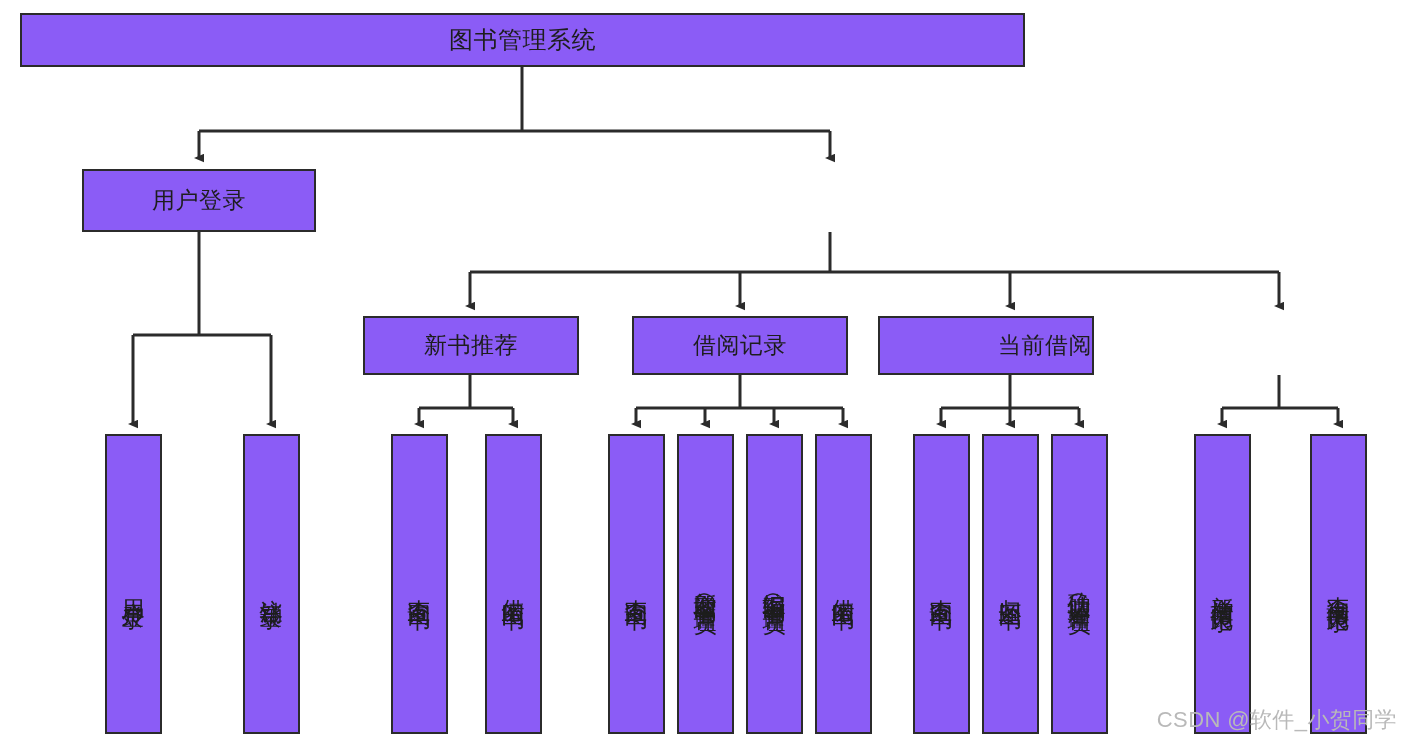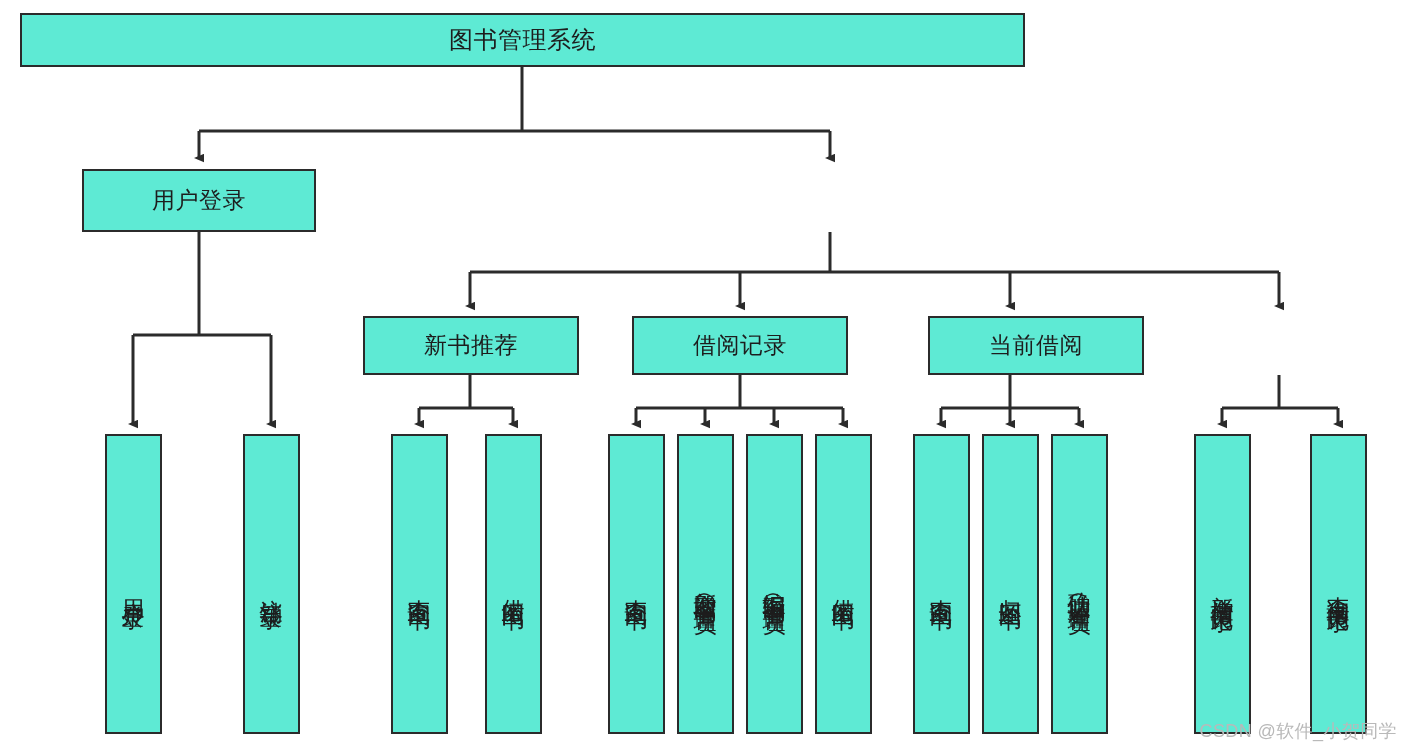--- a/index.html
+++ b/index.html
@@ -21,21 +21,21 @@
     position: absolute;
     left: 0;
     top: 0;
     width: 1405px;
     height: 747px;
     pointer-events: none;
   }
   .node {
     position: absolute;
     box-sizing: border-box;
-    background: #5eead4;
+    background: #8b5cf6;
     border: 2px solid #2b2b2b;
     display: flex;
     align-items: center;
     justify-content: center;
     color: #1d1d1d;
     z-index: 2;
   }
   .node-label {
     display: block;
     text-align: center;
@@ -61,22 +61,22 @@
     text-orientation: upright;
     font-size: 23px;
     line-height: 1.05;
     letter-spacing: 3px;
     white-space: nowrap;
     max-height: 274px;
   }
   .watermark {
     position: absolute;
     right: 8px;
-    bottom: 4px;
-    font-size: 18px;
+    bottom: 12px;
+    font-size: 22px;
     color: #b9b9b9;
     letter-spacing: 0.4px;
     z-index: 3;
     white-space: nowrap;
   }
 </style>
 </head>
 <body>
 
 <div id="canvas">
@@ -138,21 +138,21 @@
   <div class="node h" style="left:82px; top:169px; width:234px; height:63px;">
     <span class="node-label">用户登录</span>
   </div>
 
   <div class="node h" style="left:363px; top:316px; width:216px; height:59px;">
     <span class="node-label">新书推荐</span>
   </div>
   <div class="node h" style="left:632px; top:316px; width:216px; height:59px;">
     <span class="node-label">借阅记录</span>
   </div>
-  <div class="node h" style="left:928px; top:316px; width:216px; height:59px;">
+  <div class="node h" style="left:878px; top:316px; width:216px; height:59px;justify-content:flex-end;">
     <span class="node-label">当前借阅</span>
   </div>
 
   <div class="node v" style="left:105px; top:434px; width:57px; height:300px;">
     <span class="node-label">用户登录</span>
   </div>
   <div class="node v" style="left:243px; top:434px; width:57px; height:300px;">
     <span class="node-label">注销登录</span>
   </div>
 

